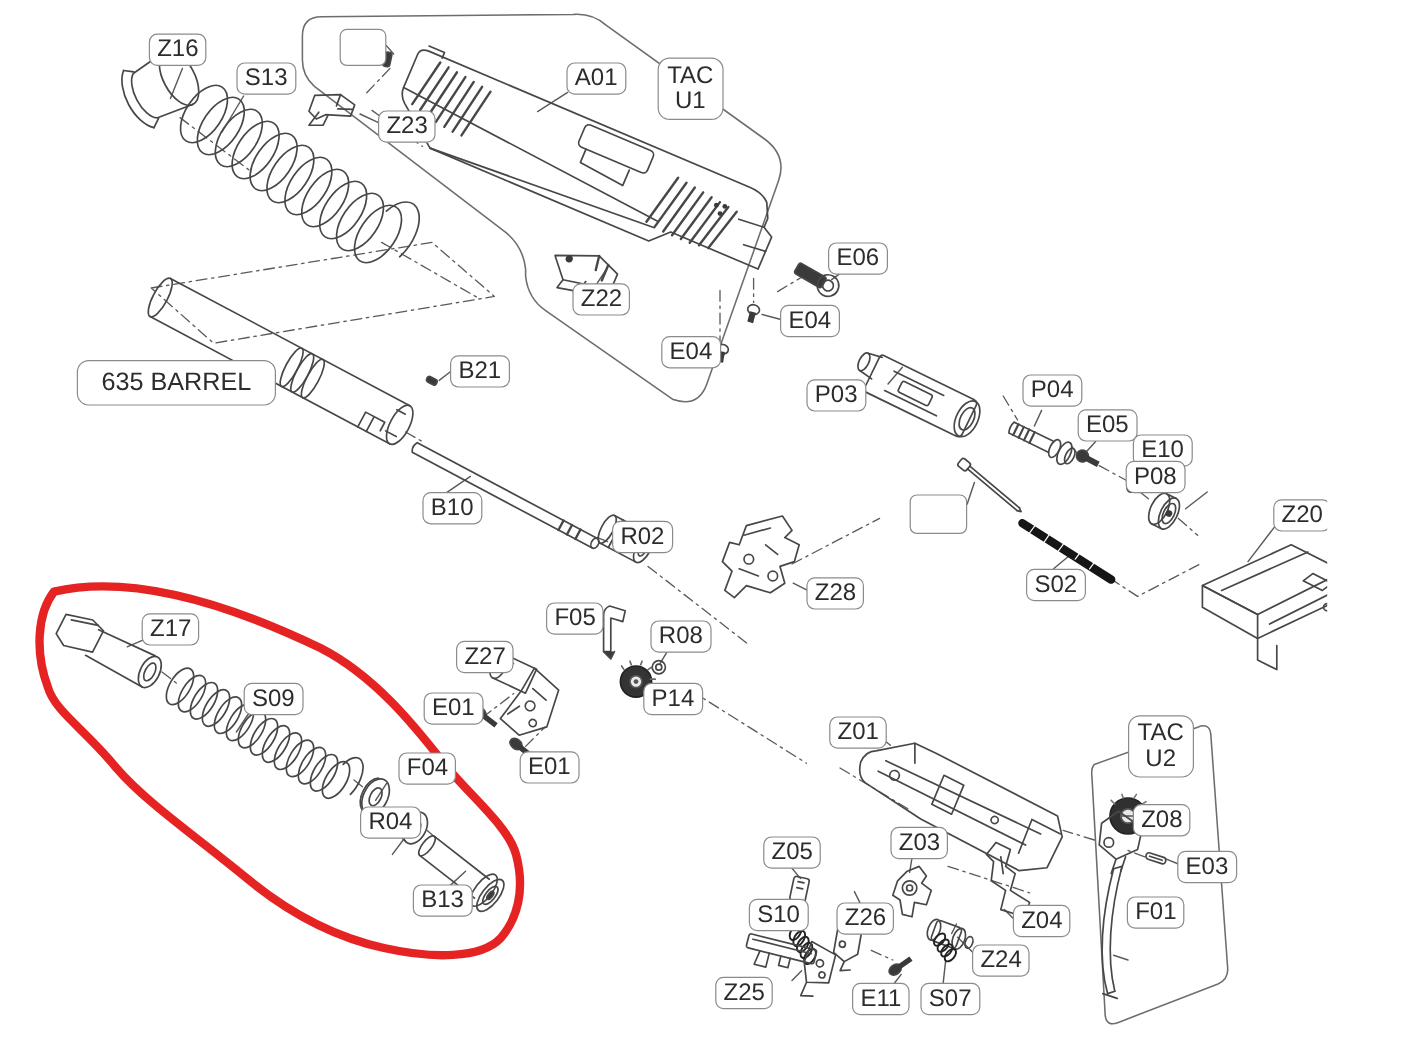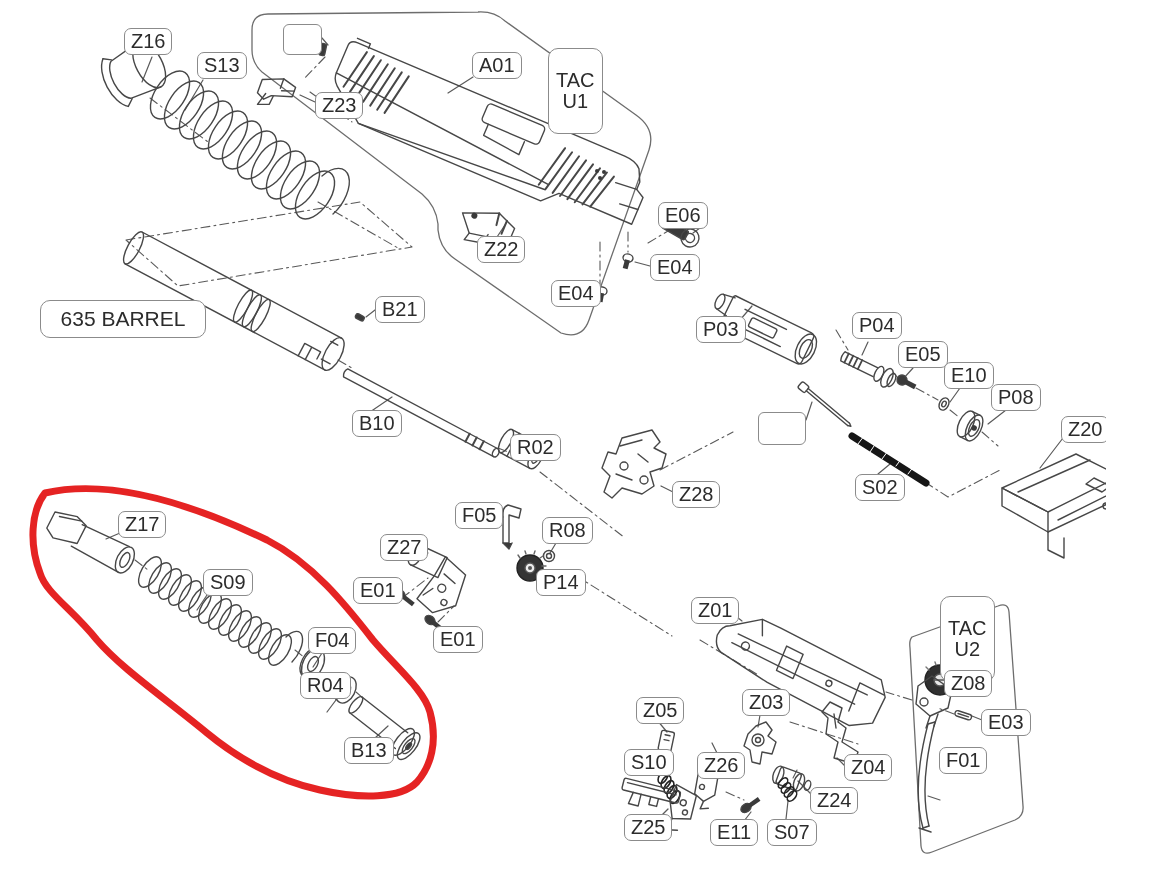--- a/index.html
+++ b/index.html
@@ -3,22 +3,22 @@
 <meta charset="utf-8">
 <style>
   html,body{margin:0;padding:0;background:#fff;}
   #stage{position:relative;width:1106px;height:883px;background:#ffffff;overflow:hidden;
          font-family:"Liberation Sans",sans-serif;}
   #art{position:absolute;left:0;top:0;}
   .lbl{position:absolute;background:#fff;border:1.5px solid #8b8b8b;border-radius:7px;
        color:#2c2c2c;font:400 20px/1.05 "Liberation Sans",sans-serif;
        padding:2px 6px;min-width:26px;text-align:center;box-sizing:border-box;
        display:flex;flex-direction:column;align-items:center;justify-content:center;z-index:5;}
-  .lbl.group{border-radius:10px;padding:21px 7px;}
-  .lbl.wide{border-radius:10px;width:166px;height:38px;font-size:21px;}
+  .lbl.group{border-radius:10px;padding:4px 7px;}
+  .lbl.wide{border-radius:10px;width:166px;height:38px;font-size:21px;margin-left:24px;}
   .lbl.empty{border-radius:6px;}
 </style>
 </head>
 <body>
 
 <div id="stage">
 
 <svg id="art" width="1170" height="883" viewBox="0 0 1170 883">
   <g stroke="#474747" stroke-width="1.4" fill="none" stroke-linecap="round" stroke-linejoin="round">
 
@@ -443,55 +443,55 @@
 <div class="lbl" style="left:124px;top:28px">Z16</div>
 <div class="lbl" style="left:197px;top:52px">S13</div>
 <div class="lbl empty" style="left:283px;top:24px;width:39px;height:31px"></div>
 <div class="lbl" style="left:315px;top:92px">Z23</div>
 <div class="lbl" style="left:472px;top:52px">A01</div>
 <div class="lbl group" style="left:548px;top:48px">
   <span>TAC</span>
   <span>U1</span>
 </div>
 <div class="lbl" style="left:477px;top:236px">Z22</div>
-<div class="lbl" style="left:658px;top:202px">E06</div>
+<div class="lbl" style="left:690px;top:202px">E06</div>
 <div class="lbl" style="left:650px;top:254px">E04</div>
 <div class="lbl" style="left:551px;top:280px">E04</div>
 <div class="lbl wide" style="left:40px;top:300px">635 BARREL</div>
 <div class="lbl" style="left:375px;top:296px">B21</div>
 <div class="lbl" style="left:352px;top:410px">B10</div>
 <div class="lbl" style="left:510px;top:434px">R02</div>
 <div class="lbl" style="left:672px;top:481px">Z28</div>
-<div class="lbl" style="left:696px;top:316px">P03</div>
+<div class="lbl" style="left:672px;top:316px">P03</div>
 <div class="lbl" style="left:852px;top:312px">P04</div>
 <div class="lbl" style="left:898px;top:341px">E05</div>
 <div class="lbl" style="left:944px;top:362px">E10</div>
-<div class="lbl" style="left:991px;top:384px">P08</div>
+<div class="lbl" style="left:938px;top:384px">P08</div>
 <div class="lbl" style="left:1061px;top:416px">Z20</div>
 <div class="lbl empty" style="left:758px;top:412px;width:48px;height:33px"></div>
 <div class="lbl" style="left:855px;top:474px">S02</div>
 <div class="lbl" style="left:455px;top:502px">F05</div>
 <div class="lbl" style="left:542px;top:517px">R08</div>
 <div class="lbl" style="left:536px;top:569px">P14</div>
 <div class="lbl" style="left:380px;top:534px">Z27</div>
 <div class="lbl" style="left:353px;top:577px">E01</div>
 <div class="lbl" style="left:433px;top:626px">E01</div>
 <div class="lbl" style="left:118px;top:511px">Z17</div>
 <div class="lbl" style="left:203px;top:569px">S09</div>
-<div class="lbl" style="left:308px;top:627px">F04</div>
+<div class="lbl" style="left:332px;top:627px">F04</div>
 <div class="lbl" style="left:300px;top:672px">R04</div>
 <div class="lbl" style="left:344px;top:737px">B13</div>
 <div class="lbl" style="left:691px;top:597px">Z01</div>
 <div class="lbl" style="left:636px;top:697px">Z05</div>
 <div class="lbl" style="left:697px;top:752px">Z26</div>
 <div class="lbl" style="left:742px;top:689px">Z03</div>
 <div class="lbl" style="left:844px;top:754px">Z04</div>
 <div class="lbl" style="left:624px;top:749px">S10</div>
 <div class="lbl" style="left:810px;top:787px">Z24</div>
-<div class="lbl" style="left:624px;top:814px">Z25</div>
+<div class="lbl" style="left:596px;top:814px">Z25</div>
 <div class="lbl" style="left:710px;top:819px">E11</div>
 <div class="lbl" style="left:767px;top:819px">S07</div>
 <div class="lbl group" style="left:940px;top:596px">
   <span>TAC</span>
   <span>U2</span>
 </div>
 <div class="lbl" style="left:944px;top:670px">Z08</div>
 <div class="lbl" style="left:981px;top:709px">E03</div>
 <div class="lbl" style="left:939px;top:747px">F01</div>
 

